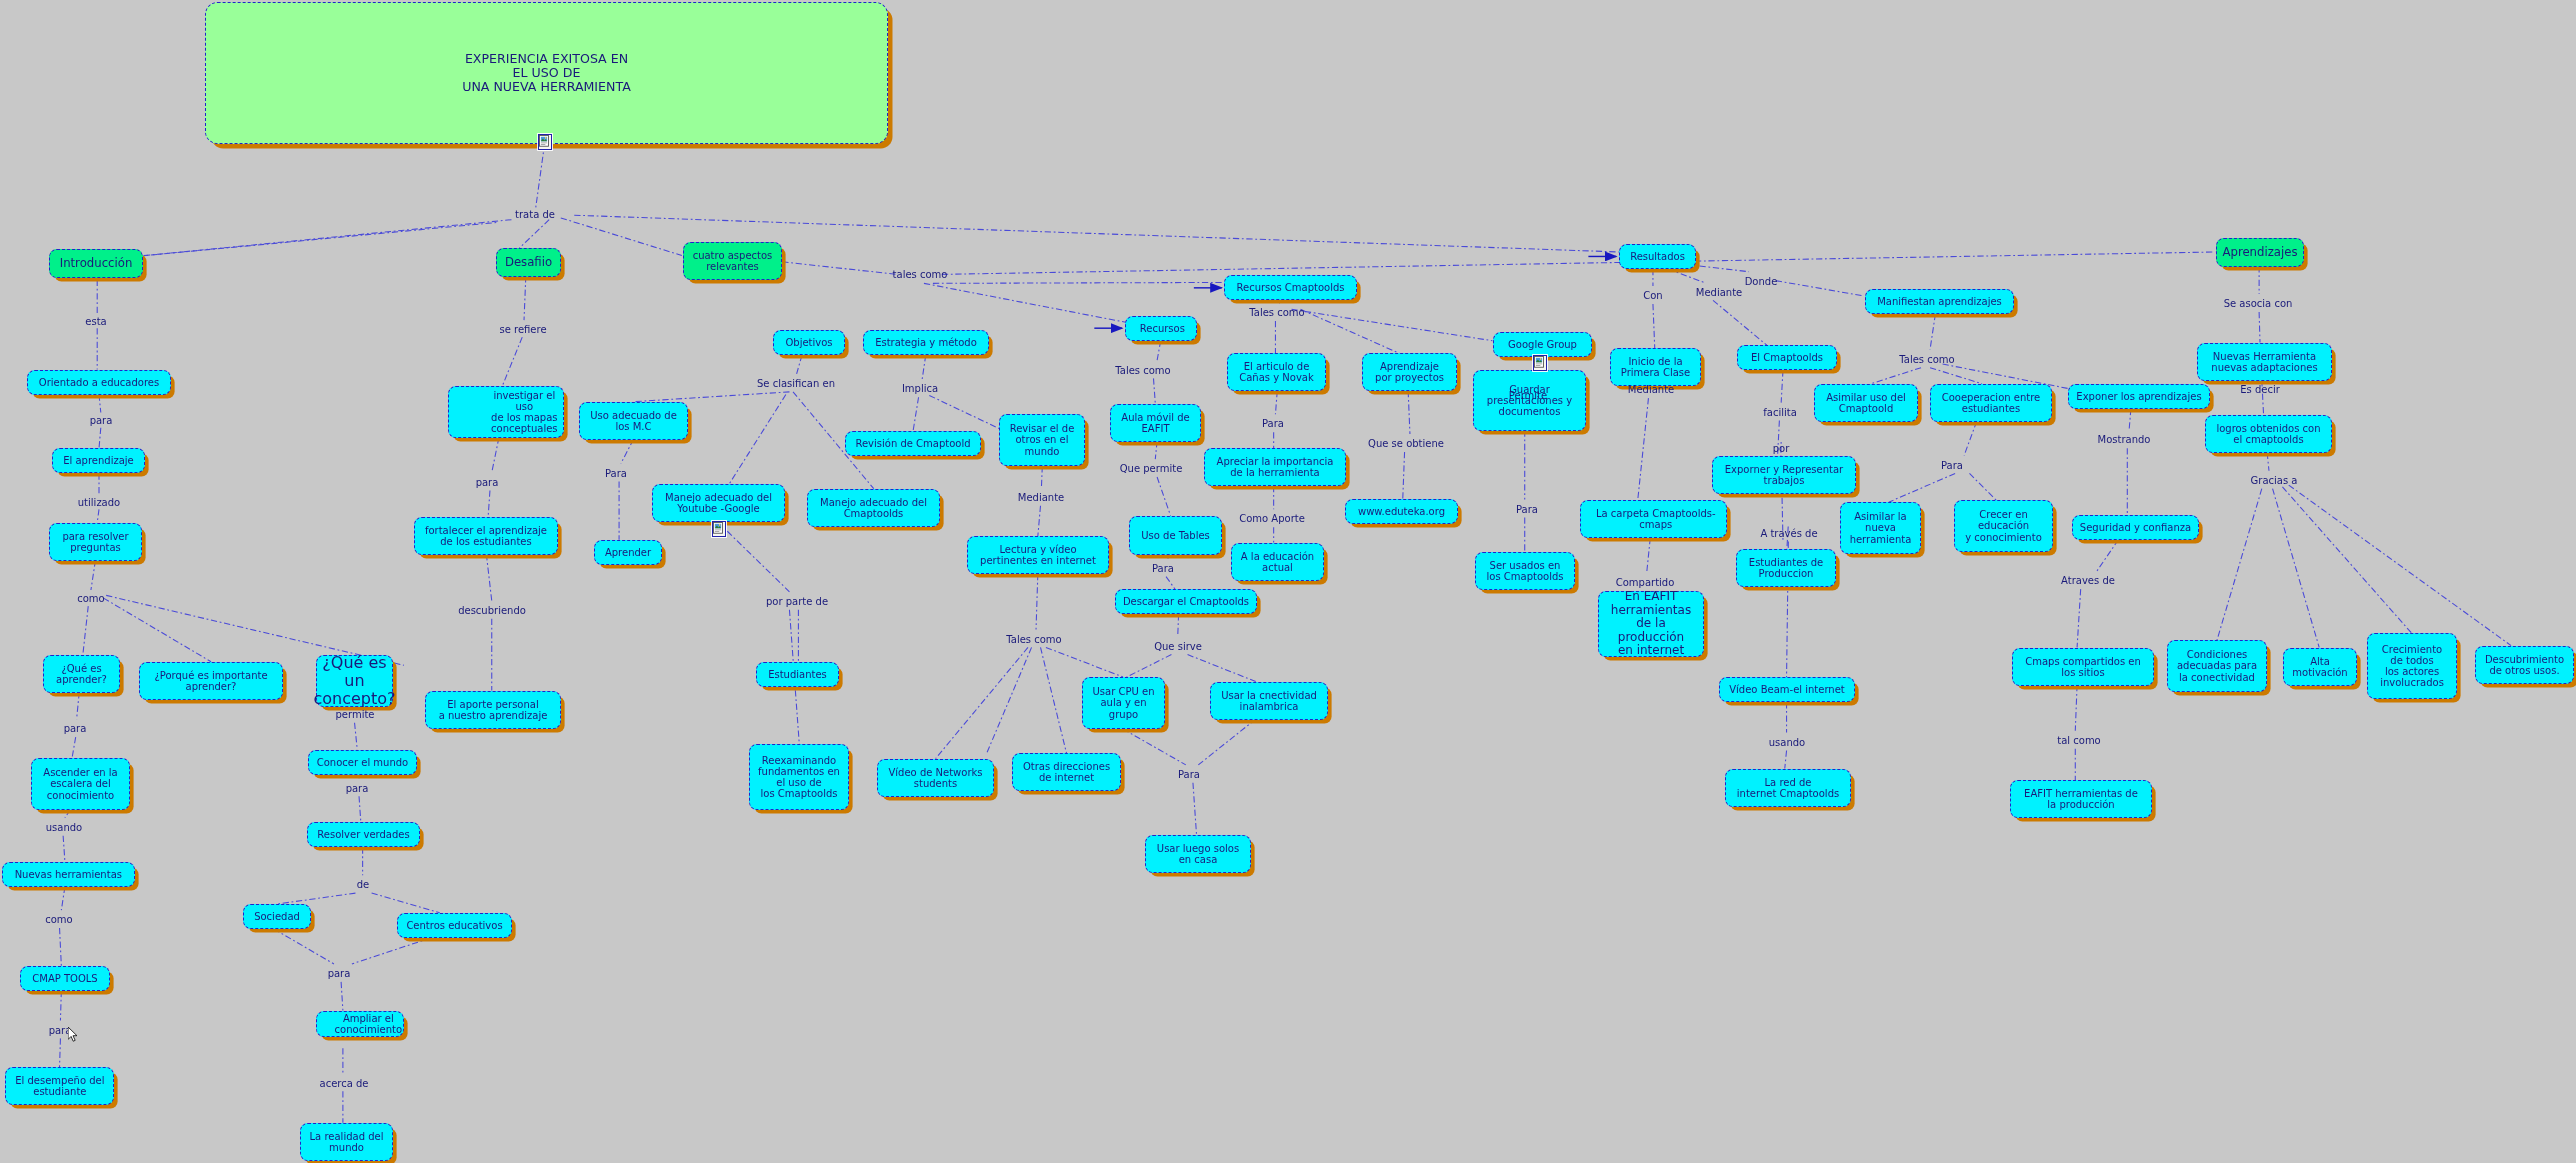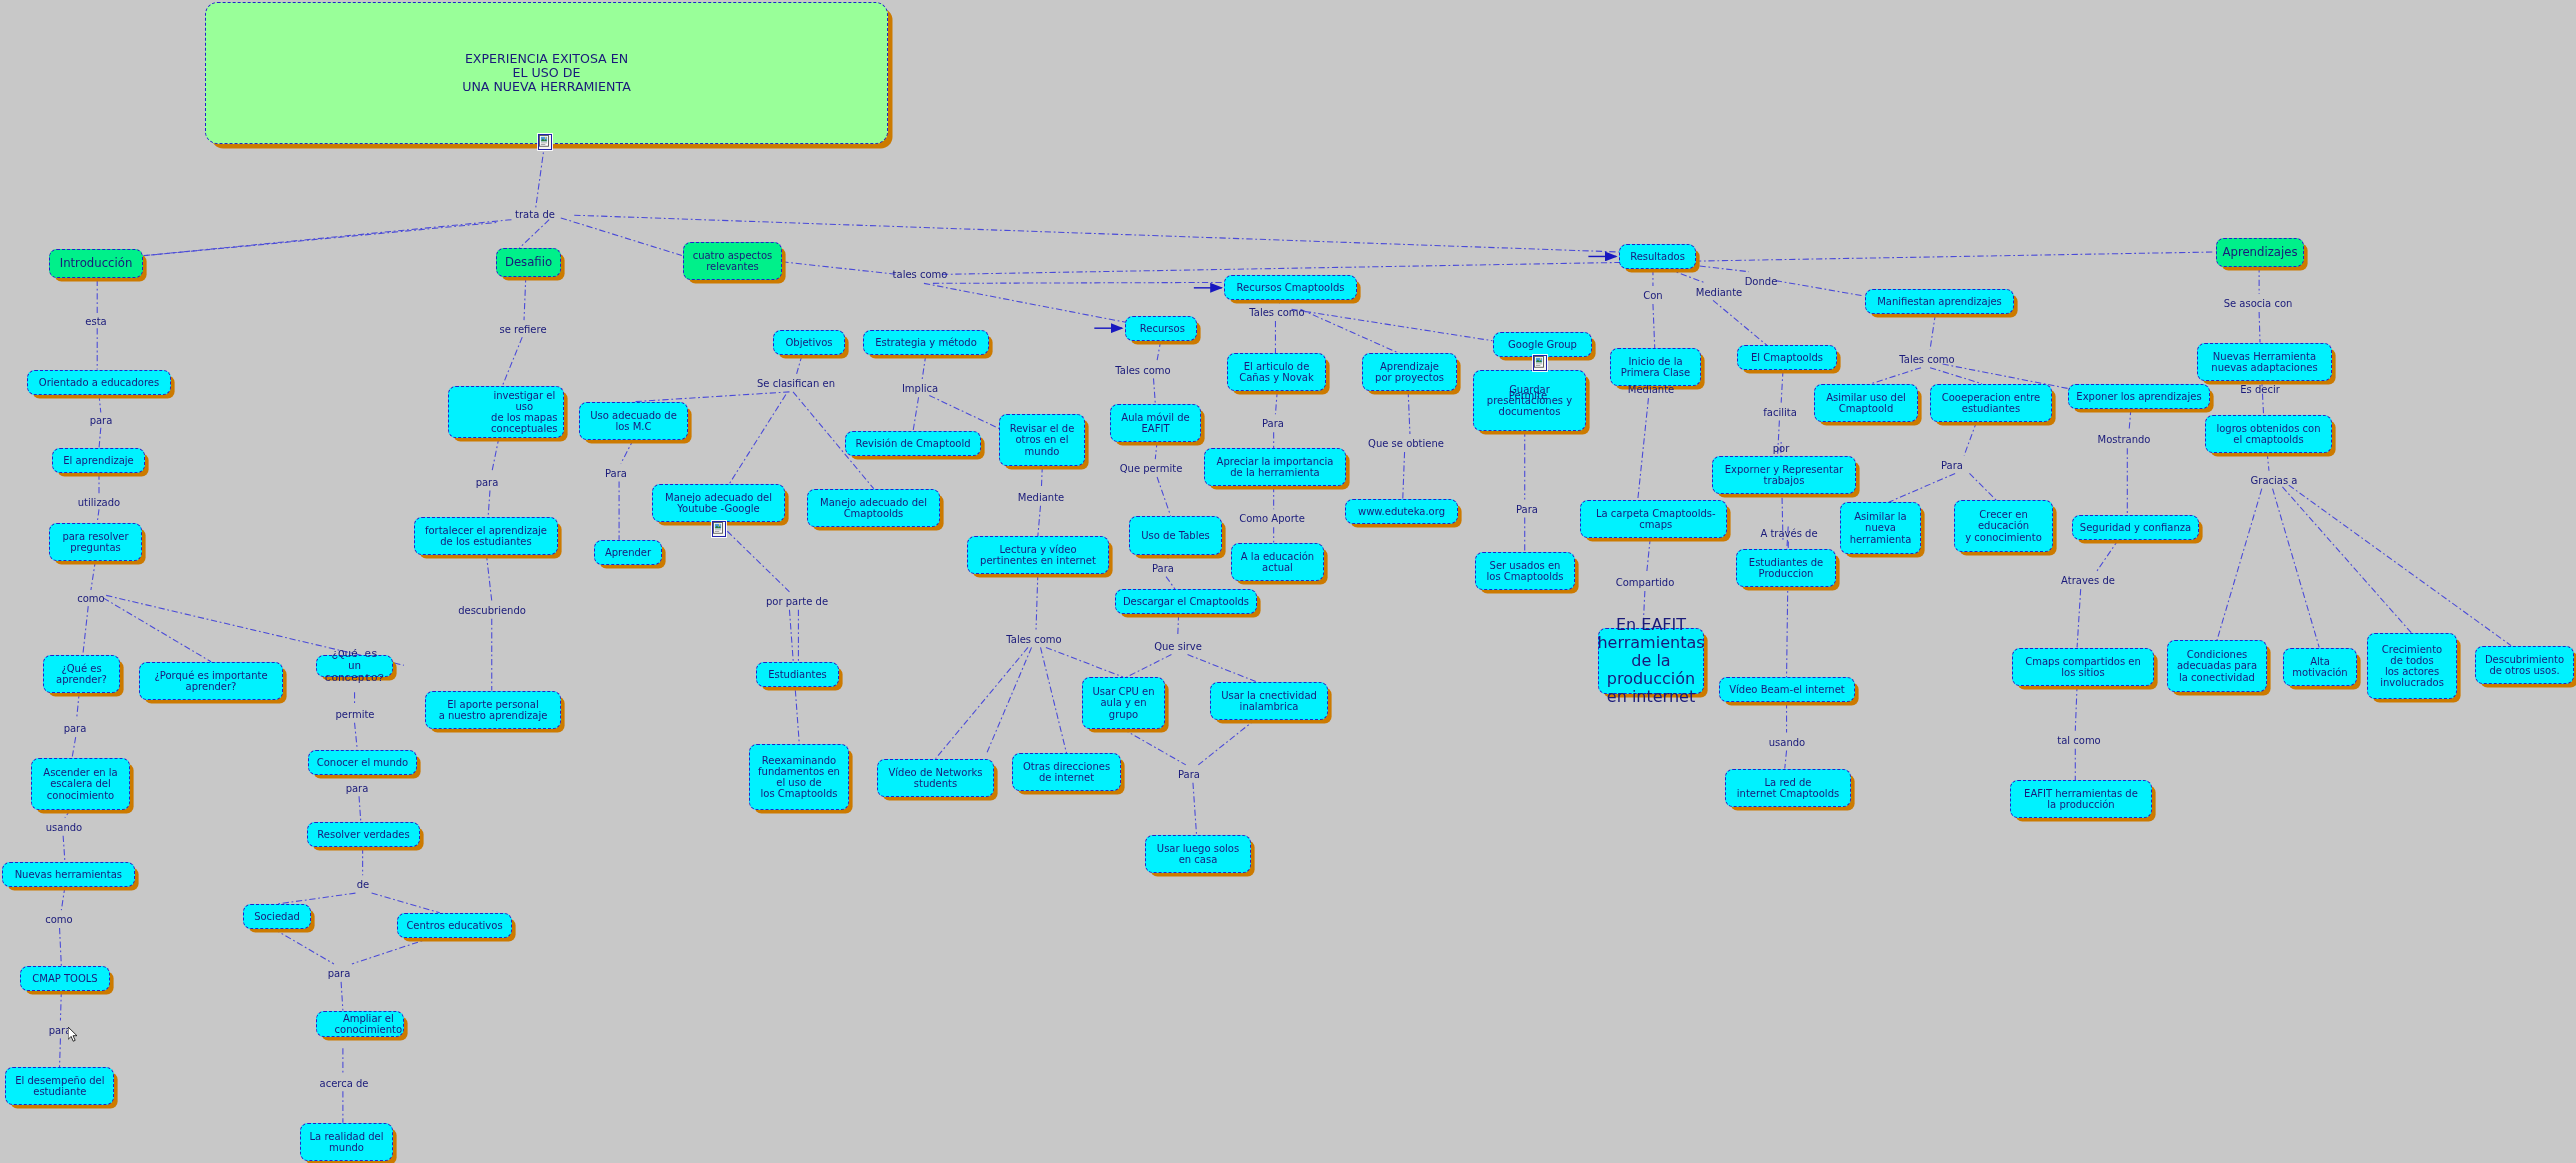--- a/index.html
+++ b/index.html
@@ -282,21 +282,21 @@
       <div class="node" style="left: 1473px; top: 370px; width: 113px; height: 61px; font-size: 10px;">Guardar
 presentaciones y
 documentos</div>
       <div class="node" style="left: 1475px; top: 552px; width: 100px; height: 38px; font-size: 10px;">Ser usados en
 los Cmaptoolds</div>
       <div class="node" style="left: 1619px; top: 244px; width: 77px; height: 25px; font-size: 10px;">Resultados</div>
       <div class="node" style="left: 1610px; top: 348px; width: 91px; height: 38px; font-size: 10px;">Inicio de la
 Primera Clase</div>
       <div class="node" style="left: 1580px; top: 500px; width: 147px; height: 38px; font-size: 10px; padding-left: 10px;">La carpeta Cmaptoolds-
 cmaps</div>
-      <div class="node" style="left: 1598px; top: 628px; width: 106px; height: 66px; font-size: 16px;">En EAFIT
+      <div class="node" style="left: 1598px; top: 591px; width: 106px; height: 66px; font-size: 12px;">En EAFIT
 herramientas
 de la producción
 en internet</div>
       <div class="node" style="left: 1737px; top: 345px; width: 100px; height: 25px; font-size: 10px;">El Cmaptoolds</div>
       <div class="node" style="left: 1712px; top: 456px; width: 144px; height: 38px; font-size: 10px;">Exporner y Representar
 trabajos</div>
       <div class="node" style="left: 1736px; top: 549px; width: 100px; height: 38px; font-size: 10px;">Estudiantes de
 Produccion</div>
       <div class="node" style="left: 1719px; top: 677px; width: 136px; height: 25px; font-size: 10px;">Vídeo Beam-el internet</div>
       <div class="node" style="left: 1725px; top: 769px; width: 126px; height: 38px; font-size: 10px;">La red de
@@ -328,21 +328,21 @@
       <div class="node" style="left: 2283px; top: 648px; width: 74px; height: 38px; font-size: 10px;">Alta
 motivación</div>
       <div class="node" style="left: 2367px; top: 633px; width: 90px; height: 66px; font-size: 10px;">Crecimiento
 de todos
 los actores
 involucrados</div>
       <div class="node" style="left: 2475px; top: 646px; width: 99px; height: 38px; font-size: 10px;">Descubrimiento
 de otros usos.</div>
       <div class="node" style="left: 243px; top: 904px; width: 68px; height: 25px; font-size: 10px;">Sociedad</div>
       <div class="node" style="left: 397px; top: 913px; width: 115px; height: 25px; font-size: 10px;">Centros educativos</div>
-      <div class="node" style="left: 316px; top: 655px; width: 77px; height: 22px; font-size: 11px; font-family: Liberation Mono, monospace;">¿Qué es un
+      <div class="node" style="left: 316px; top: 655px; width: 77px; height: 52px; font-size: 16px;">¿Qué es un
 concepto?</div>
       <div class="node" style="left: 308px; top: 750px; width: 109px; height: 25px; font-size: 10px;">Conocer el mundo</div>
       <div class="node" style="left: 307px; top: 822px; width: 113px; height: 25px; font-size: 10px;">Resolver verdades</div>
       <div class="node" style="left: 316px; top: 1011px; width: 88px; height: 26px; font-size: 10px; padding-left: 22px;">Ampliar el
 conocimiento</div>
       <div class="node" style="left: 300px; top: 1123px; width: 93px; height: 38px; font-size: 10px;">La realidad del
 mundo</div>
     </div>
   <div id="label-layer">
       <div class="lbl" style="left: 535px; top: 214px; font-size: 10px;">trata de</div>

